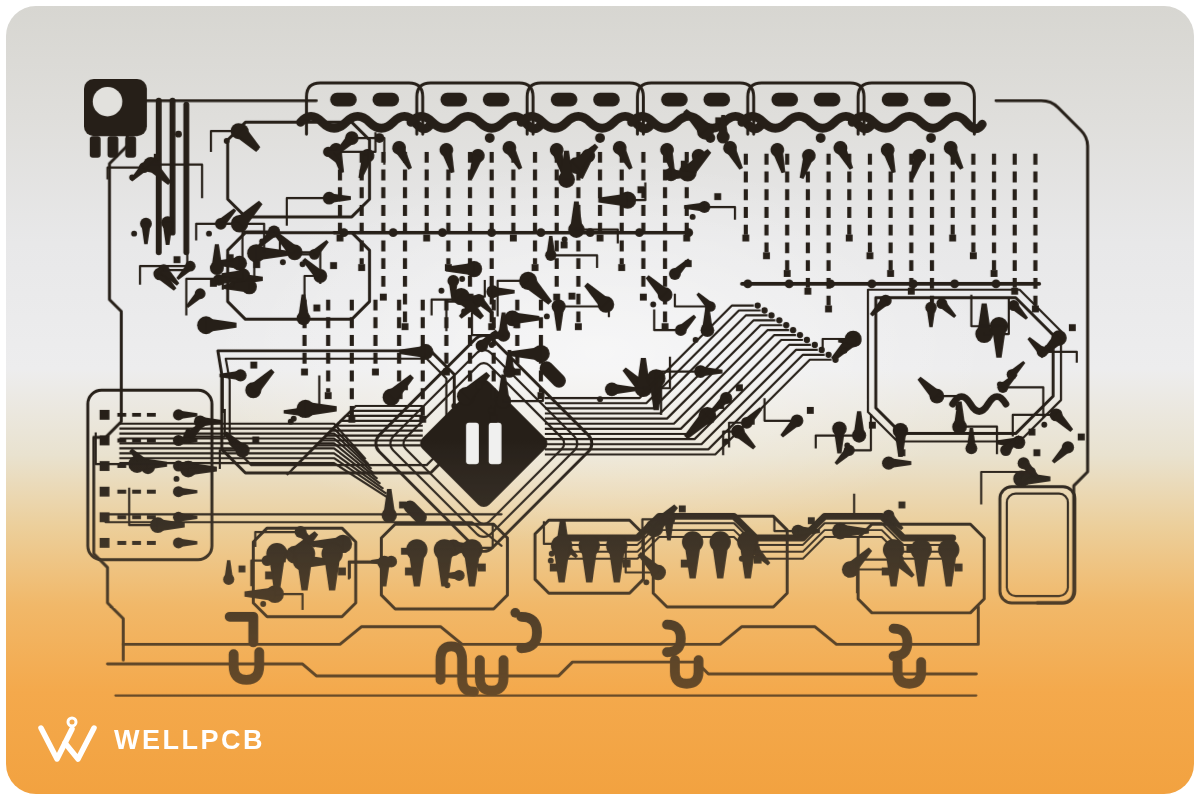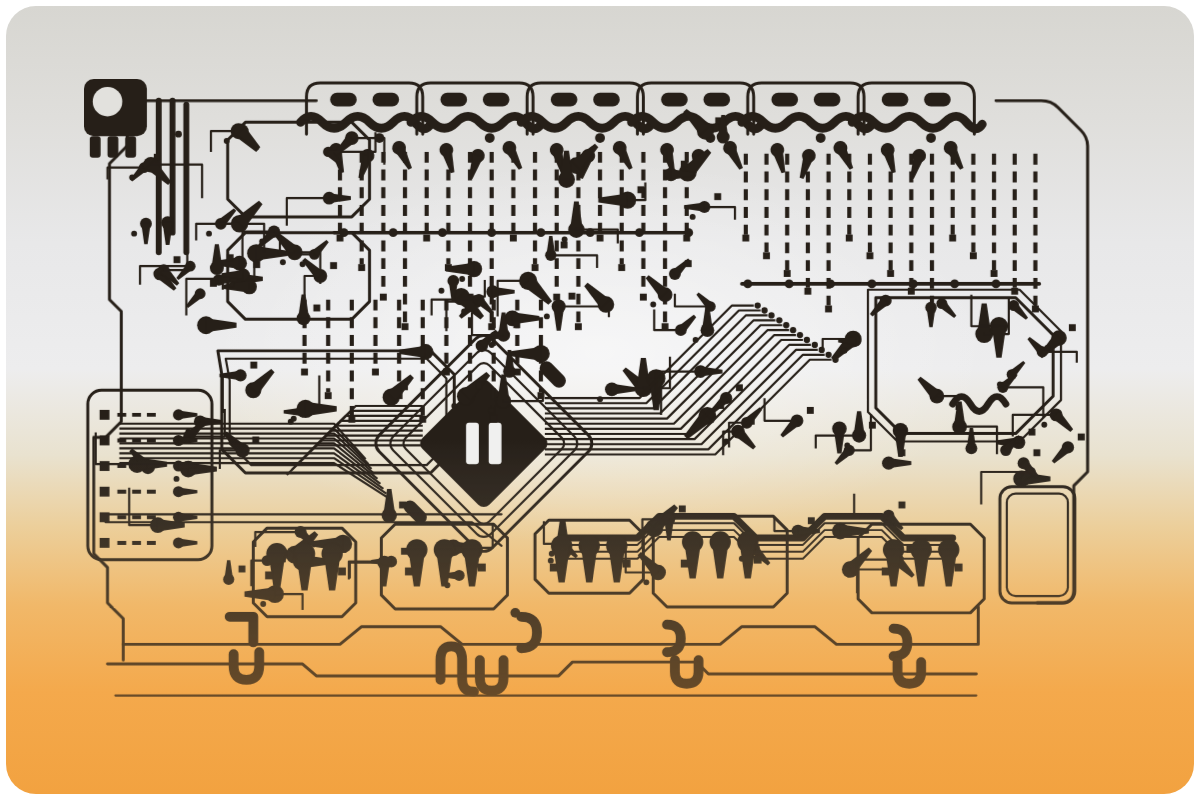--- a/index.html
+++ b/index.html
@@ -612,15 +612,25 @@
             <rect x="756" y="558" width="8" height="8" fill="var(--trace)"></rect>
             <use href="#tpad" transform="translate(898,552) rotate(90) scale(1.55)" fill="var(--trace)"></use>
             <use href="#tpad" transform="translate(926,552) rotate(90) scale(1.55)" fill="var(--trace)"></use>
             <use href="#tpad" transform="translate(954,552) rotate(90) scale(1.55)" fill="var(--trace)"></use>
             <rect x="886" y="570" width="8" height="8" fill="var(--trace)"></rect>
             <rect x="960" y="566" width="8" height="8" fill="var(--trace)"></rect>
           </g>
       </g>
     </svg>
 
+    <div class="logo">
+      <svg width="64" height="52" viewBox="0 0 64 52">
+        <g fill="none" stroke="var(--logo)" stroke-width="5.5" stroke-linecap="round" stroke-linejoin="round">
+          <path d="M5,14 L21,45 L36,15"></path>
+          <path d="M29,29 L42,45 L58,14"></path>
+          <circle cx="36" cy="8" r="4" stroke-width="3"></circle>
+        </g>
+      </svg>
+      <span class="logo-text">WELLPCB</span>
+    </div>
 
   </div>
 </div>
 
 </body></html>

